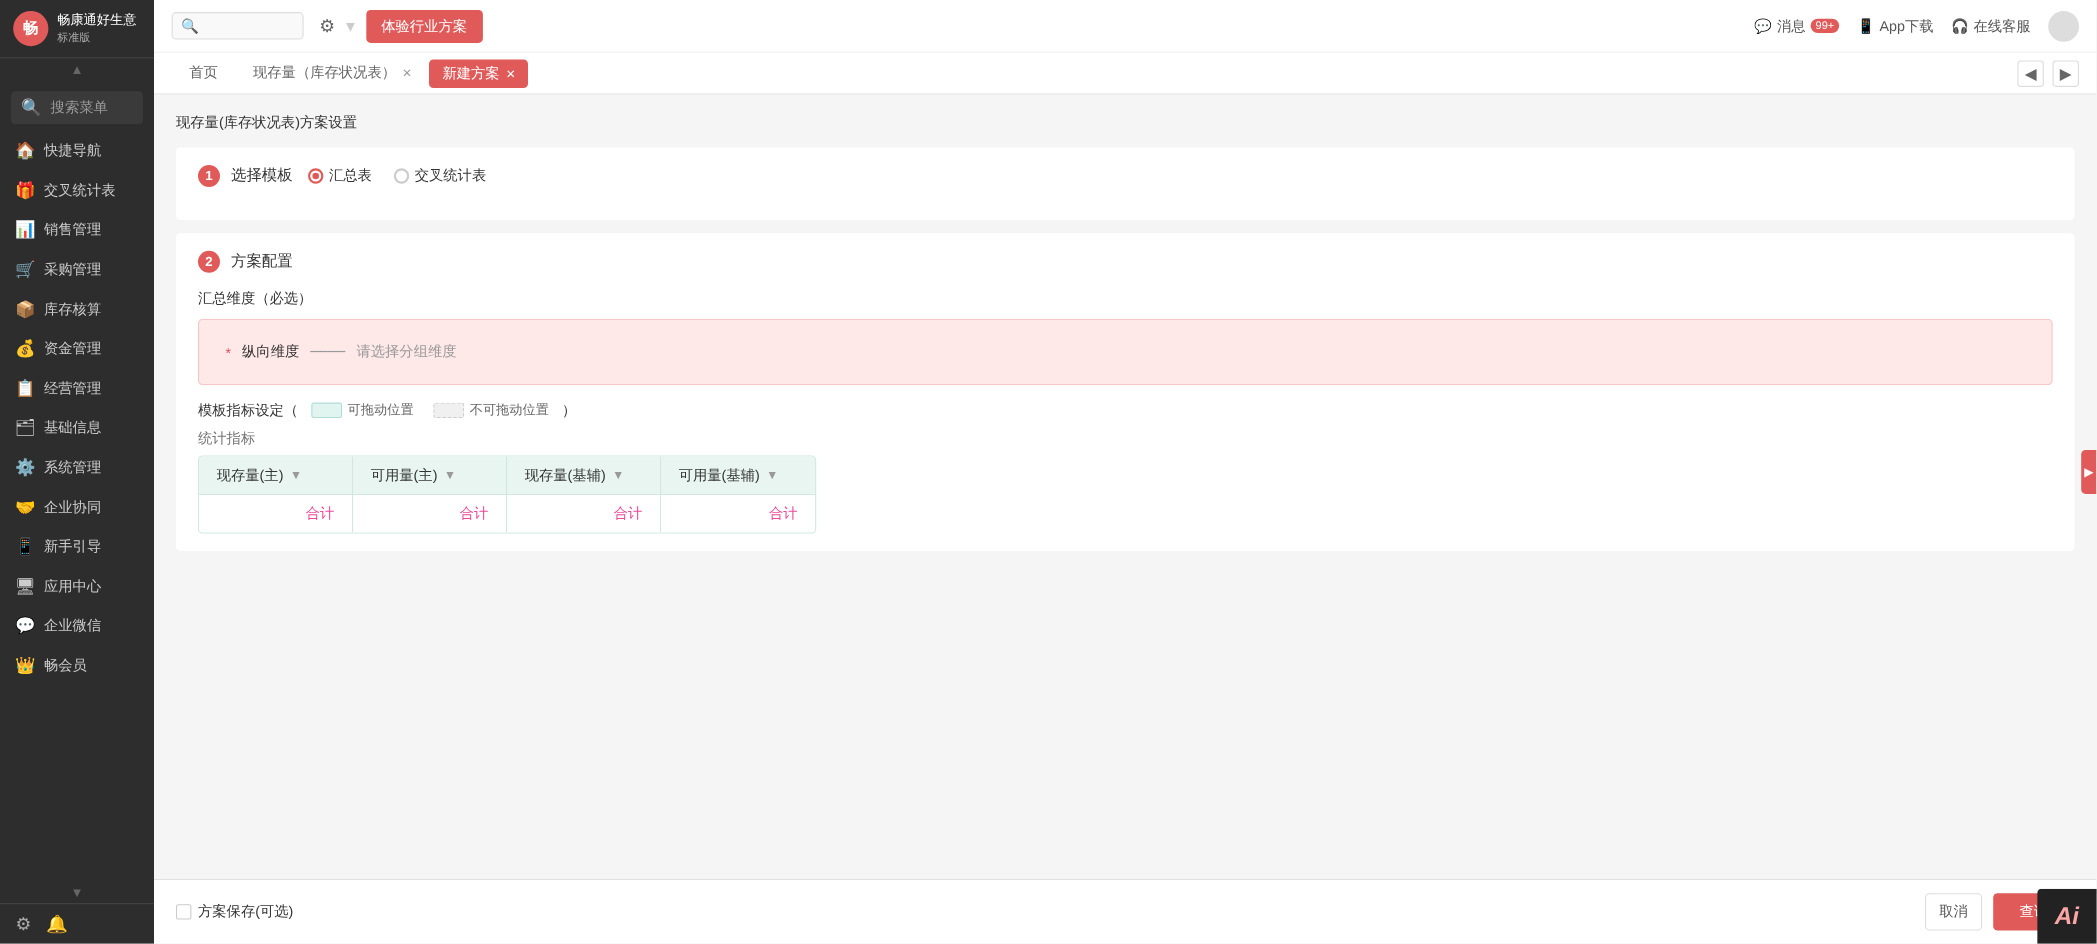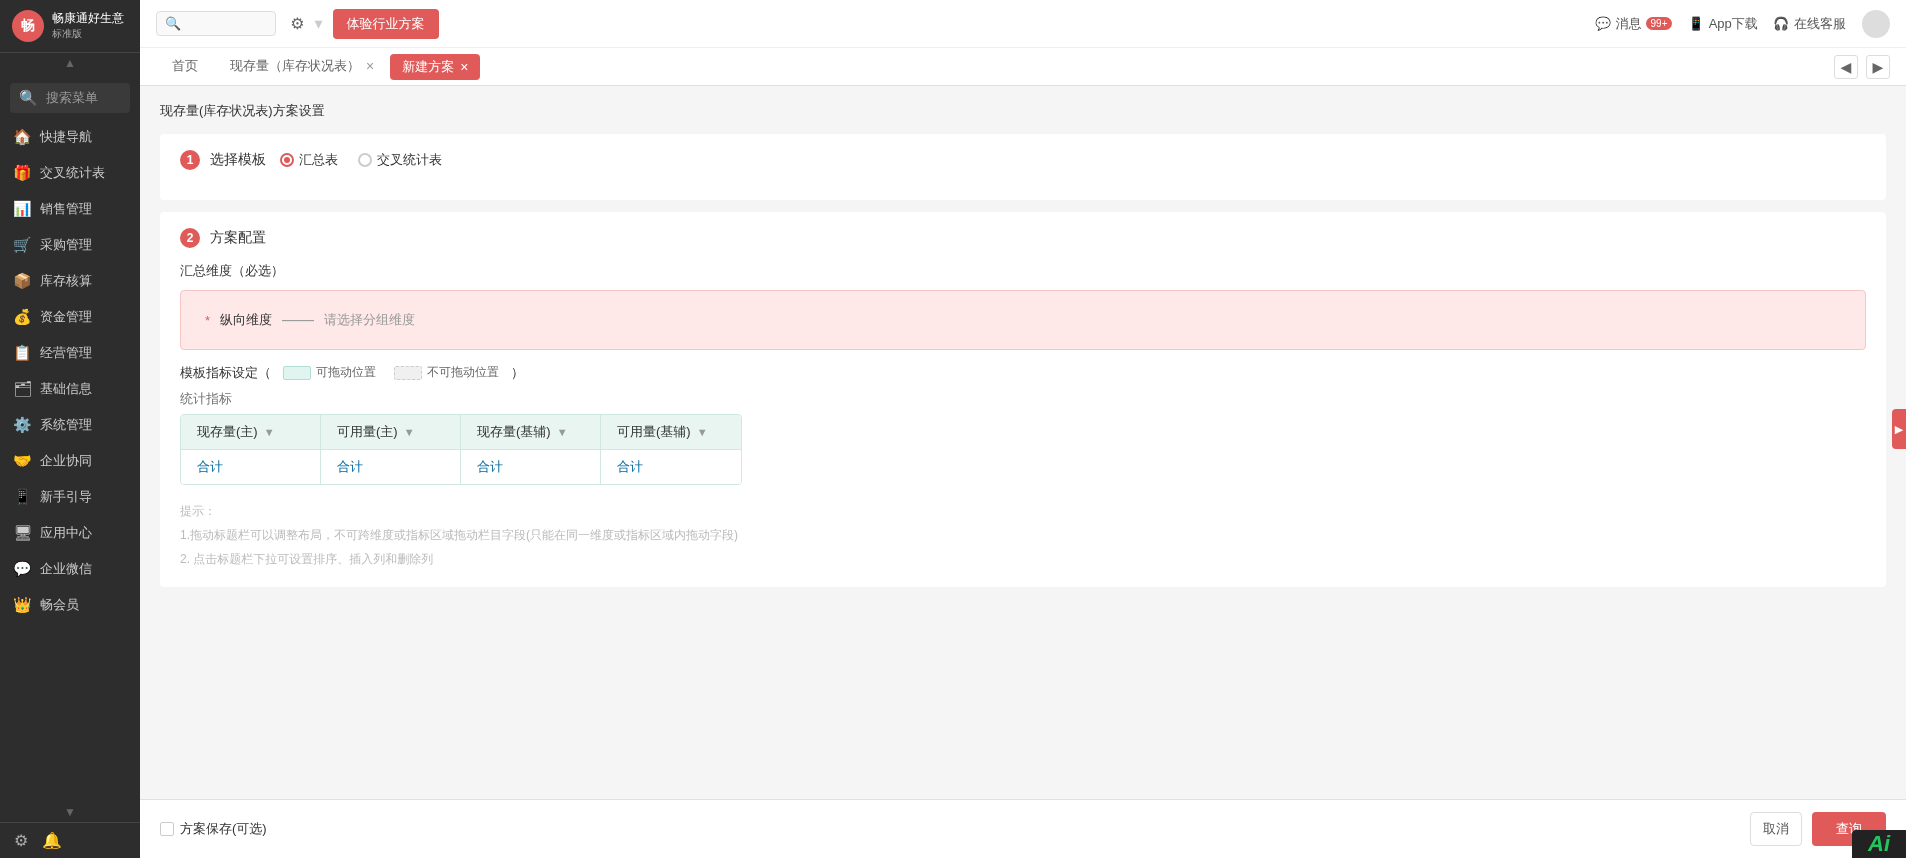--- a/index.html
+++ b/index.html
@@ -196,21 +196,21 @@
     .stat-table-cell {
       padding: 8px 16px;
       border-right: 1px solid #d0e8e0;
       display: flex; align-items: center; gap: 6px;
       min-width: 140px;
       font-size: 13px;
       color: #333;
     }
     .stat-table-cell:last-child { border-right: none; }
     .stat-table-body { display: flex; background: #fff; border-top: 1px solid #d0e8e0; }
-    .stat-table-body .stat-table-cell { justify-content: flex-start; color: #0369a1; }
+    .stat-table-body .stat-table-cell { justify-content: flex-end; color: #ec4899; }
     .cell-dropdown { color: #999; font-size: 11px; cursor: pointer; }
 
     
     .tips-section { margin-top: 14px; color: #bbb; font-size: 12px; line-height: 2; }
 
     
     .footer-bar {
       background: #fff;
       border-top: 1px solid #e0e0e0;
       padding: 12px 20px;
@@ -239,22 +239,22 @@
       padding: 7px 24px;
       cursor: pointer;
       font-size: 13px;
     }
 
     
     .ai-float {
       position: fixed;
       bottom: 0; right: 0;
       background: #222;
-      color: #22c55e;
-      padding: 1px 16px;
+      color: #fca5a5;
+      padding: 12px 16px;
       font-size: 22px;
       font-weight: bold;
       font-style: italic;
       border-radius: 4px 0 0 0;
       z-index: 100;
     }
 
     
     .side-collapse {
       position: absolute;
@@ -483,25 +483,20 @@
             <div class="stat-table-cell">
               <span>合计</span>
             </div>
             <div class="stat-table-cell">
               <span>合计</span>
             </div>
           </div>
         </div>
       </div>
 
-      <div class="tips-section">
-        <div style="display:inline;">提示：</div>
-        <div>1.拖动标题栏可以调整布局，不可跨维度或指标区域拖动栏目字段(只能在同一维度或指标区域内拖动字段)</div>
-        <div>2. 点击标题栏下拉可设置排序、插入列和删除列</div>
-      </div>
     </div>
   </div>
 
   <div class="footer-bar">
     <div class="save-option">
       <div class="checkbox"></div>
       <span>方案保存(可选)</span>
     </div>
     <div class="footer-actions">
       <button class="btn-cancel">取消</button>

